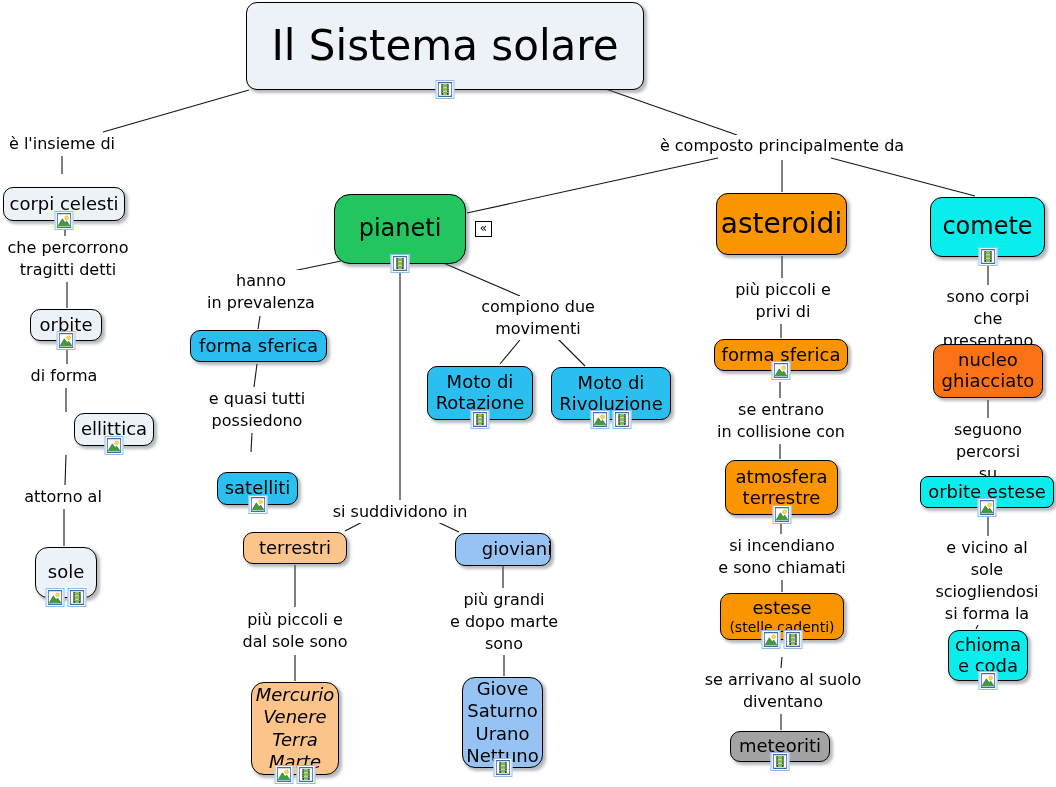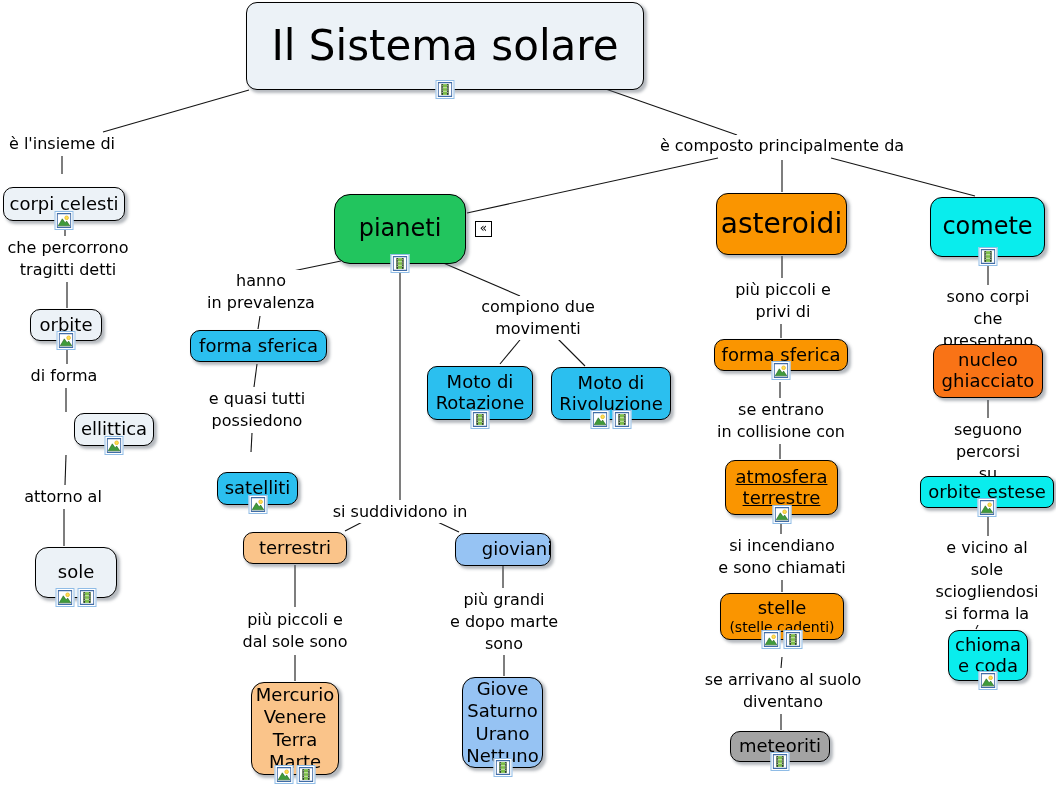--- a/index.html
+++ b/index.html
@@ -162,21 +162,21 @@
 
   <div class="node" style="left: 26px; top: 413px; width: 80px; height: 33px; border-radius: 10px; background: rgb(236, 242, 247); margin-left: 48px;">
     <span class="nl">ellittica</span>
     <span class="icons">
       <svg class="ric" viewBox="0 0 16 16">
           <use href="#ic-image"></use>
         </svg>
     </span>
   </div>
 
-  <div class="node" style="left: 35px; top: 547px; width: 82px; height: 51px; border-radius: 13px; background: rgb(236, 242, 247);">
+  <div class="node" style="left: 35px; top: 547px; width: 62px; height: 51px; border-radius: 13px; background: rgb(236, 242, 247);">
     <span class="nl">sole</span>
     <span class="icons">
       <svg class="ric" viewBox="0 0 16 16">
           <use href="#ic-image"></use>
         </svg>
       <svg class="ric" viewBox="0 0 16 16">
           <use href="#ic-film"></use>
         </svg>
     </span>
   </div>
@@ -229,21 +229,21 @@
   </div>
 
   <div class="node" style="left: 243px; top: 532px; width: 104px; height: 32px; border-radius: 10px; background: rgb(250, 196, 138);">
     <span class="nl">terrestri</span>
   </div>
 
   <div class="node" style="left: 455px; top: 533px; width: 96px; height: 33px; border-radius: 10px; background: rgb(150, 195, 243); padding-left: 28px;">
     <span class="nl">gioviani</span>
   </div>
 
-  <div class="node" style="left: 251px; top: 682px; width: 88px; height: 93px; border-radius: 13px; line-height: 1.25; background: rgb(250, 196, 138);">
+  <div class="node" style="left: 251px; top: 682px; width: 88px; height: 93px; border-radius: 13px; line-height: 1.25; background: rgb(250, 196, 138); font-style: italic;">
     <span class="nl">Mercurio
 Venere
 Terra
 Marte</span>
     <span class="icons">
       <svg class="ric" viewBox="0 0 16 16">
           <use href="#ic-image"></use>
         </svg>
       <svg class="ric" viewBox="0 0 16 16">
           <use href="#ic-film"></use>
@@ -269,32 +269,32 @@
 
   <div class="node" style="left: 714px; top: 339px; width: 134px; height: 32px; border-radius: 10px; background: rgb(250, 149, 0);">
     <span class="nl">forma sferica</span>
     <span class="icons">
       <svg class="ric" viewBox="0 0 16 16">
           <use href="#ic-image"></use>
         </svg>
     </span>
   </div>
 
-  <div class="node" style="left: 725px; top: 460px; width: 113px; height: 55px; border-radius: 10px; background: rgb(250, 149, 0); text-decoration: underline;">
+  <div class="node" style="left: 725px; top: 460px; width: 113px; height: 55px; border-radius: 10px; background: rgb(250, 149, 0);">
     <span class="nl">atmosfera
 terrestre</span>
     <span class="icons">
       <svg class="ric" viewBox="0 0 16 16">
           <use href="#ic-image"></use>
         </svg>
     </span>
   </div>
 
   <div class="node" style="left: 720px; top: 593px; width: 124px; height: 47px; border-radius: 10px; background: rgb(250, 149, 0);">
-    <span class="nl">stelle</span>
+    <span class="nl">estese</span>
     <span class="sub">(stelle cadenti)</span>
     <span class="icons">
       <svg class="ric" viewBox="0 0 16 16">
           <use href="#ic-image"></use>
         </svg>
       <svg class="ric" viewBox="0 0 16 16">
           <use href="#ic-film"></use>
         </svg>
     </span>
   </div>

